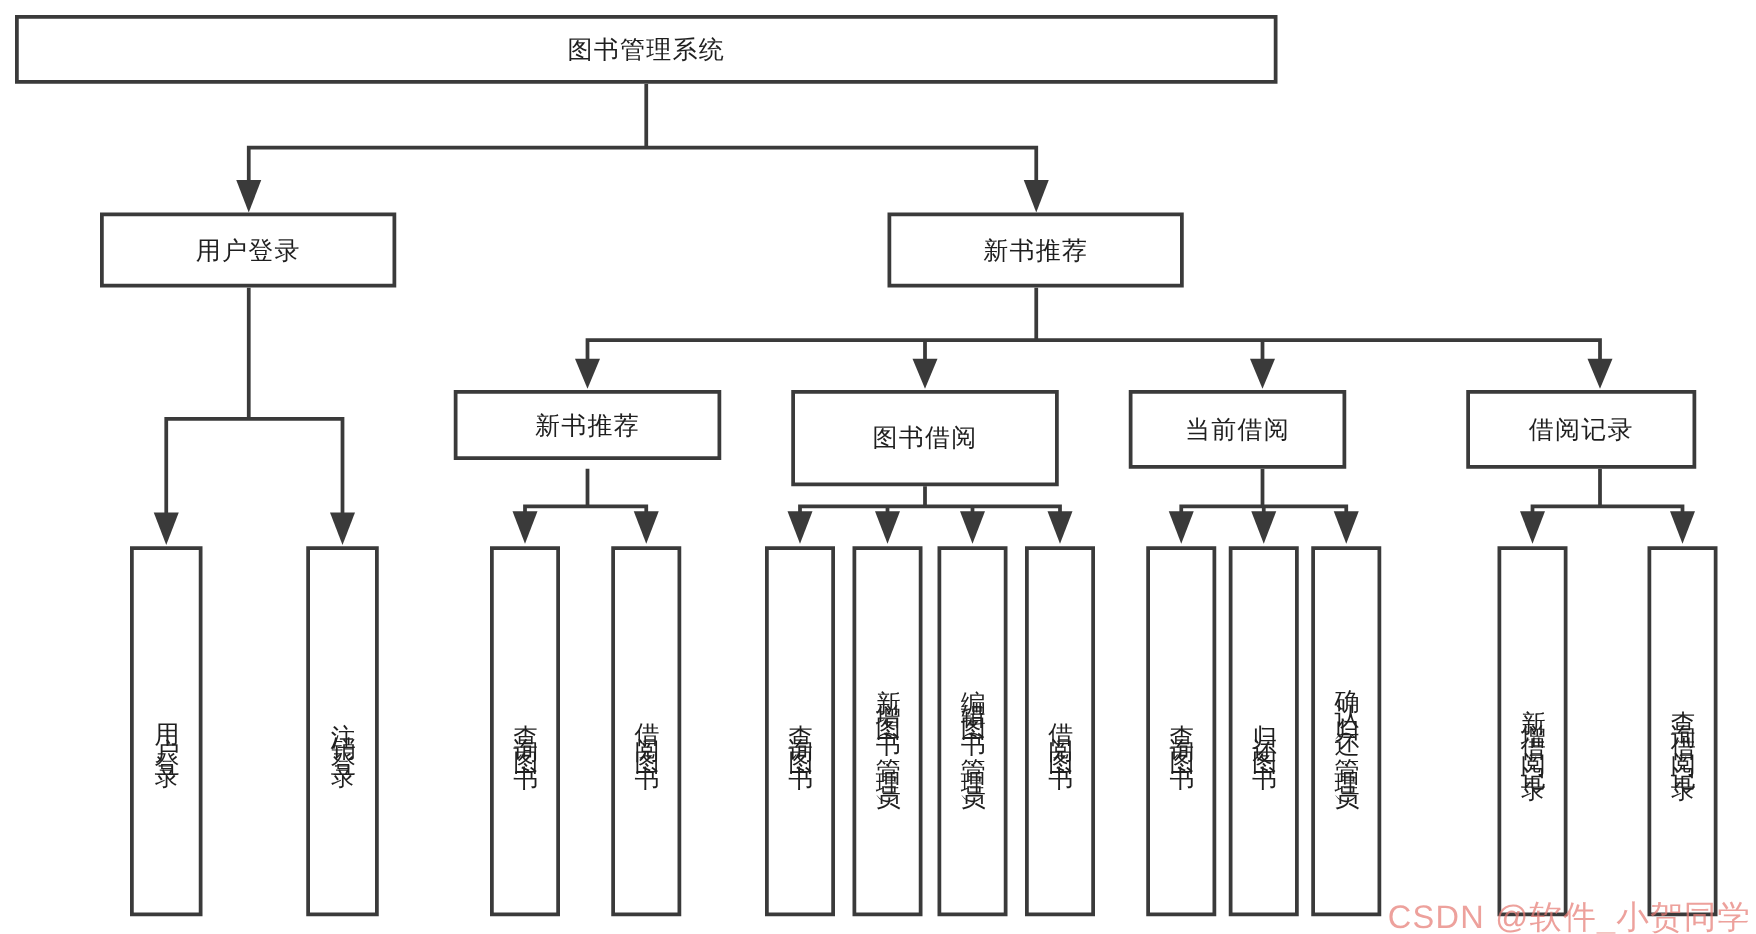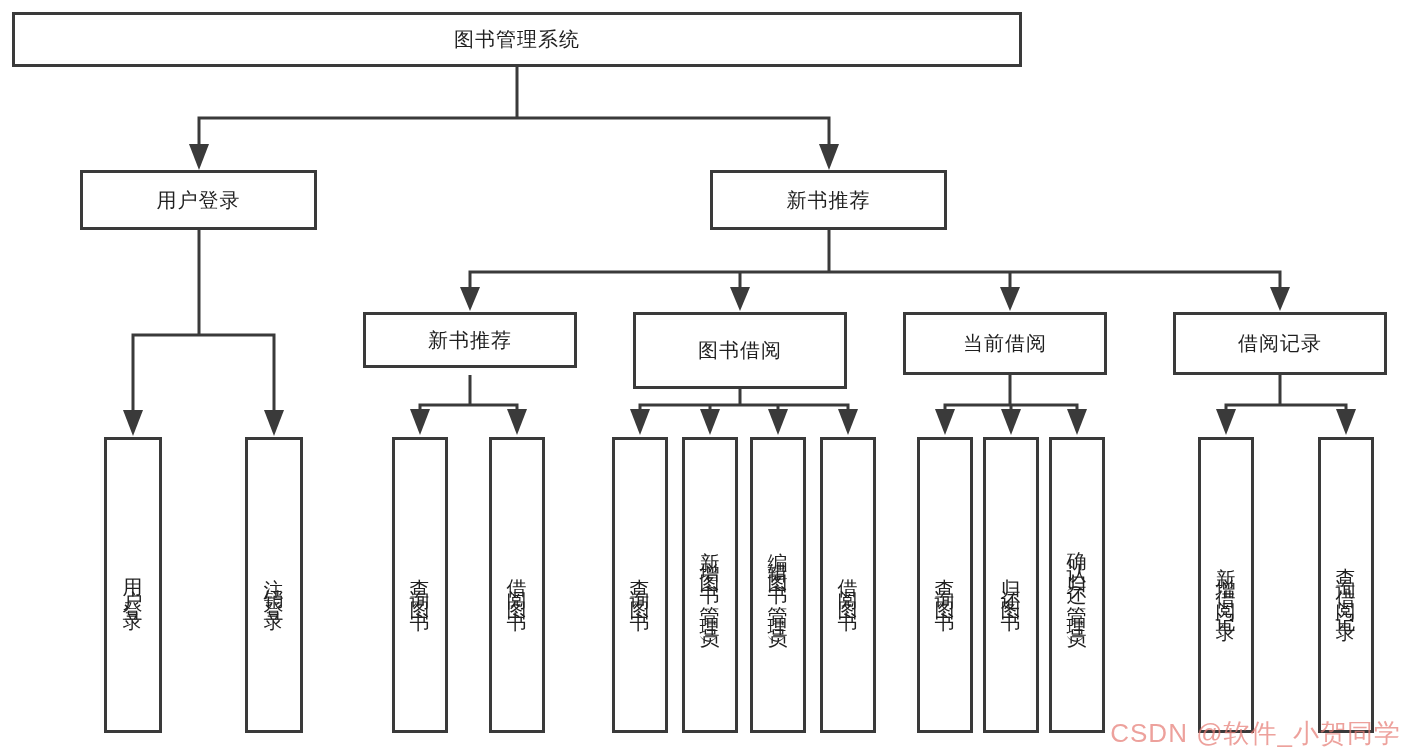--- a/index.html
+++ b/index.html
@@ -115,22 +115,22 @@
     </g>
   </svg>
 
   <div class="node hbox" style="left:12px; top:12px; width:1010px; height:55px;">图书管理系统</div>
 
   <div class="node hbox" style="left:80px; top:170px; width:237px; height:60px;">用户登录</div>
   <div class="node hbox" style="left:710px; top:170px; width:237px; height:60px;">新书推荐</div>
 
   <div class="node hbox" style="left:363px; top:312px; width:214px; height:56px;">新书推荐</div>
   <div class="node hbox" style="left:633px; top:312px; width:214px; height:77px;">图书借阅</div>
-  <div class="node hbox" style="left:903px; top:312px; width:204px; height:63px;">当前借阅</div>
-  <div class="node hbox" style="left:1173px; top:312px; width:214px; height:63px;">借阅记录</div>
+  <div class="node hbox" style="left:903px; top:312px; width:174px; height:63px;">当前借阅</div>
+  <div class="node hbox" style="left:1173px; top:312px; width:184px; height:63px;">借阅记录</div>
 
   <div class="node vbox" style="left:104px; top:437px; width:58px; height:296px;">
     <span>用户登录</span>
   </div>
   <div class="node vbox" style="left:245px; top:437px; width:58px; height:296px;">
     <span>注销登录</span>
   </div>
 
   <div class="node vbox" style="left:392px; top:437px; width:56px; height:296px;">
     <span>查询图书</span>

